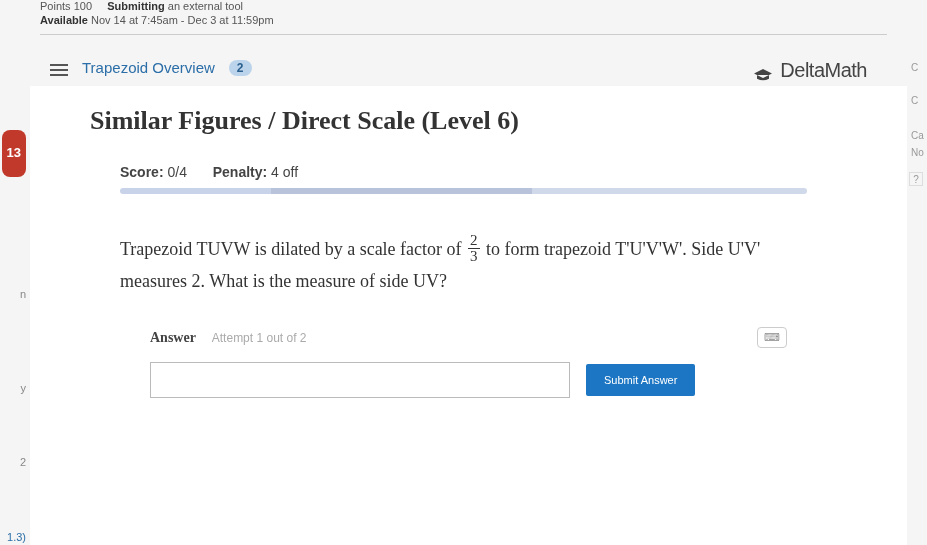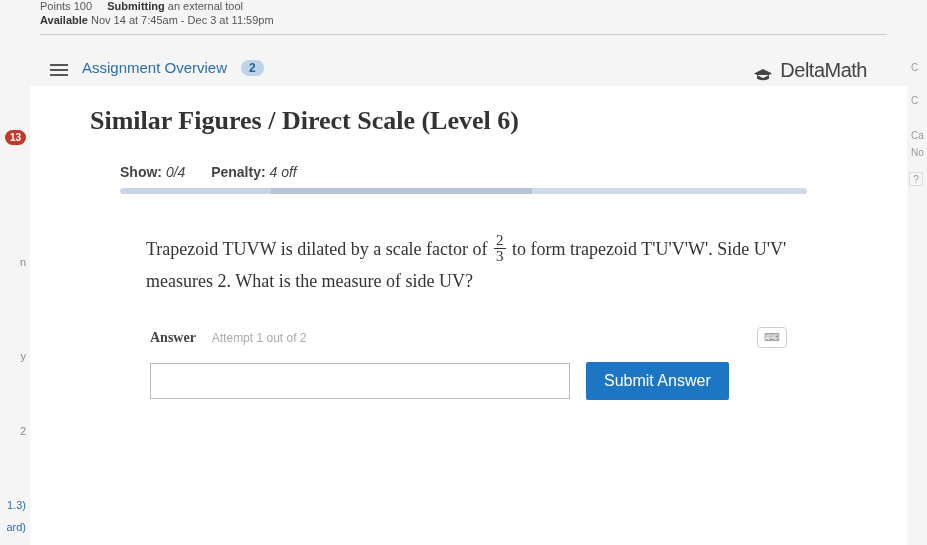--- a/index.html
+++ b/index.html
@@ -79,23 +79,23 @@
       font-size: 11px;
       color: #888;
       text-align: right;
       line-height: 1.3;
     }
     .left-edge div { margin-bottom: 60px; }
     .left-edge .badge-red {
       background: #c0392b;
       color: #fff;
       border-radius: 8px;
-      padding: 1px 5px;
+      padding: 15px 5px;
       display: inline-block;
-      font-size: 10px;
+      font-size: 13px;
       font-weight: 700;
     }
     .left-edge .l13 { color: #2b6ea8; text-align: right; }
     .left-edge .ard { color: #2b6ea8; }
 
     .page {
       padding: 20px 70px 0 60px;
       background: #fff;
       margin: 0 20px 0 30px;
       min-height: 480px;
@@ -110,21 +110,21 @@
     .score-bar {
       padding: 0 30px;
     }
     .score-line {
       font-size: 14px;
       color: #444;
       font-weight: 600;
       margin-bottom: 8px;
     }
     .score-line .label2 { font-weight: 700; }
-    .score-line .val { font-weight: 400; font-style: italic; }
+    .score-line .val { font-weight: 400; }
     .score-line .sep { display: inline-block; width: 18px; }
     .progress-track {
       height: 6px;
       background: linear-gradient(to right,
         #c8d2e8 0%, #c8d2e8 22%,
         #b8c3db 22%, #b8c3db 60%,
         #d0d9ea 60%, #d0d9ea 100%);
       border-radius: 3px;
       margin-bottom: 40px;
     }
@@ -151,21 +151,20 @@
       color: #333;
       cursor: pointer;
       border-radius: 2px;
     }
     .question-text {
       font-family: Georgia, serif;
       font-size: 18px;
       color: #333;
       line-height: 1.7;
       margin-bottom: 30px;
-      margin-left: 26px;
     }
     .frac {
       display: inline-block;
       vertical-align: middle;
       text-align: center;
       font-size: 15px;
       line-height: 1;
       margin: 0 2px;
       position: relative;
       top: -2px;
@@ -213,21 +212,21 @@
       border: 1px solid #bbb;
       padding: 6px 10px;
       font-size: 14px;
       background: #fff;
     }
     .submit-btn {
       background: #1c76c4;
       color: #fff;
       border: none;
       padding: 10px 18px;
-      font-size: 16px;
+      font-size: 11px;
       cursor: pointer;
       border-radius: 2px;
     }
     .right-edge {
       position: absolute;
       right: 0;
       top: 60px;
       width: 18px;
       font-size: 10px;
       color: #999;
@@ -252,21 +251,21 @@
   </div>
   <div class="meta-divider"></div>
 </div>
 
 <div class="overview-bar">
   <span class="hamburger">
       <span></span>
       <span></span>
       <span></span>
     </span>
-  <span class="overview-link">Assignment Overview</span>
+  <span class="overview-link">Trapezoid Overview</span>
   <span class="count-pill">2</span>
   <div class="brand">
     <span class="brand-icon">
       <svg viewBox="0 0 24 16">
           <path d="M12 0 L24 6 L12 12 L0 6 Z M4 8 V13 Q12 17 20 13 V8" fill="#444"></path>
         </svg>
     </span>
     <span><span class="delta">Delta</span><span class="math">Math</span></span>
   </div>
 </div>
@@ -286,21 +285,21 @@
   <div style="margin-top:20px; margin-bottom:2px">Ca</div>
   <div style="margin-bottom:12px">No</div>
   <div class="box">?</div>
 </div>
 
 <div class="page">
   <h1 class="page-title">Similar Figures / Direct Scale (Level 6)</h1>
 
   <div class="score-bar">
     <div class="score-line">
-      <span class="label2">Show:</span>
+      <span class="label2">Score:</span>
       <span class="val">0/4</span>
       <span class="sep"></span>
       <span class="label2">Penalty:</span>
       <span class="val">4 off</span>
     </div>
     <div class="progress-track"></div>
   </div>
 
   <div class="question-section">
     <div class="question-text">

